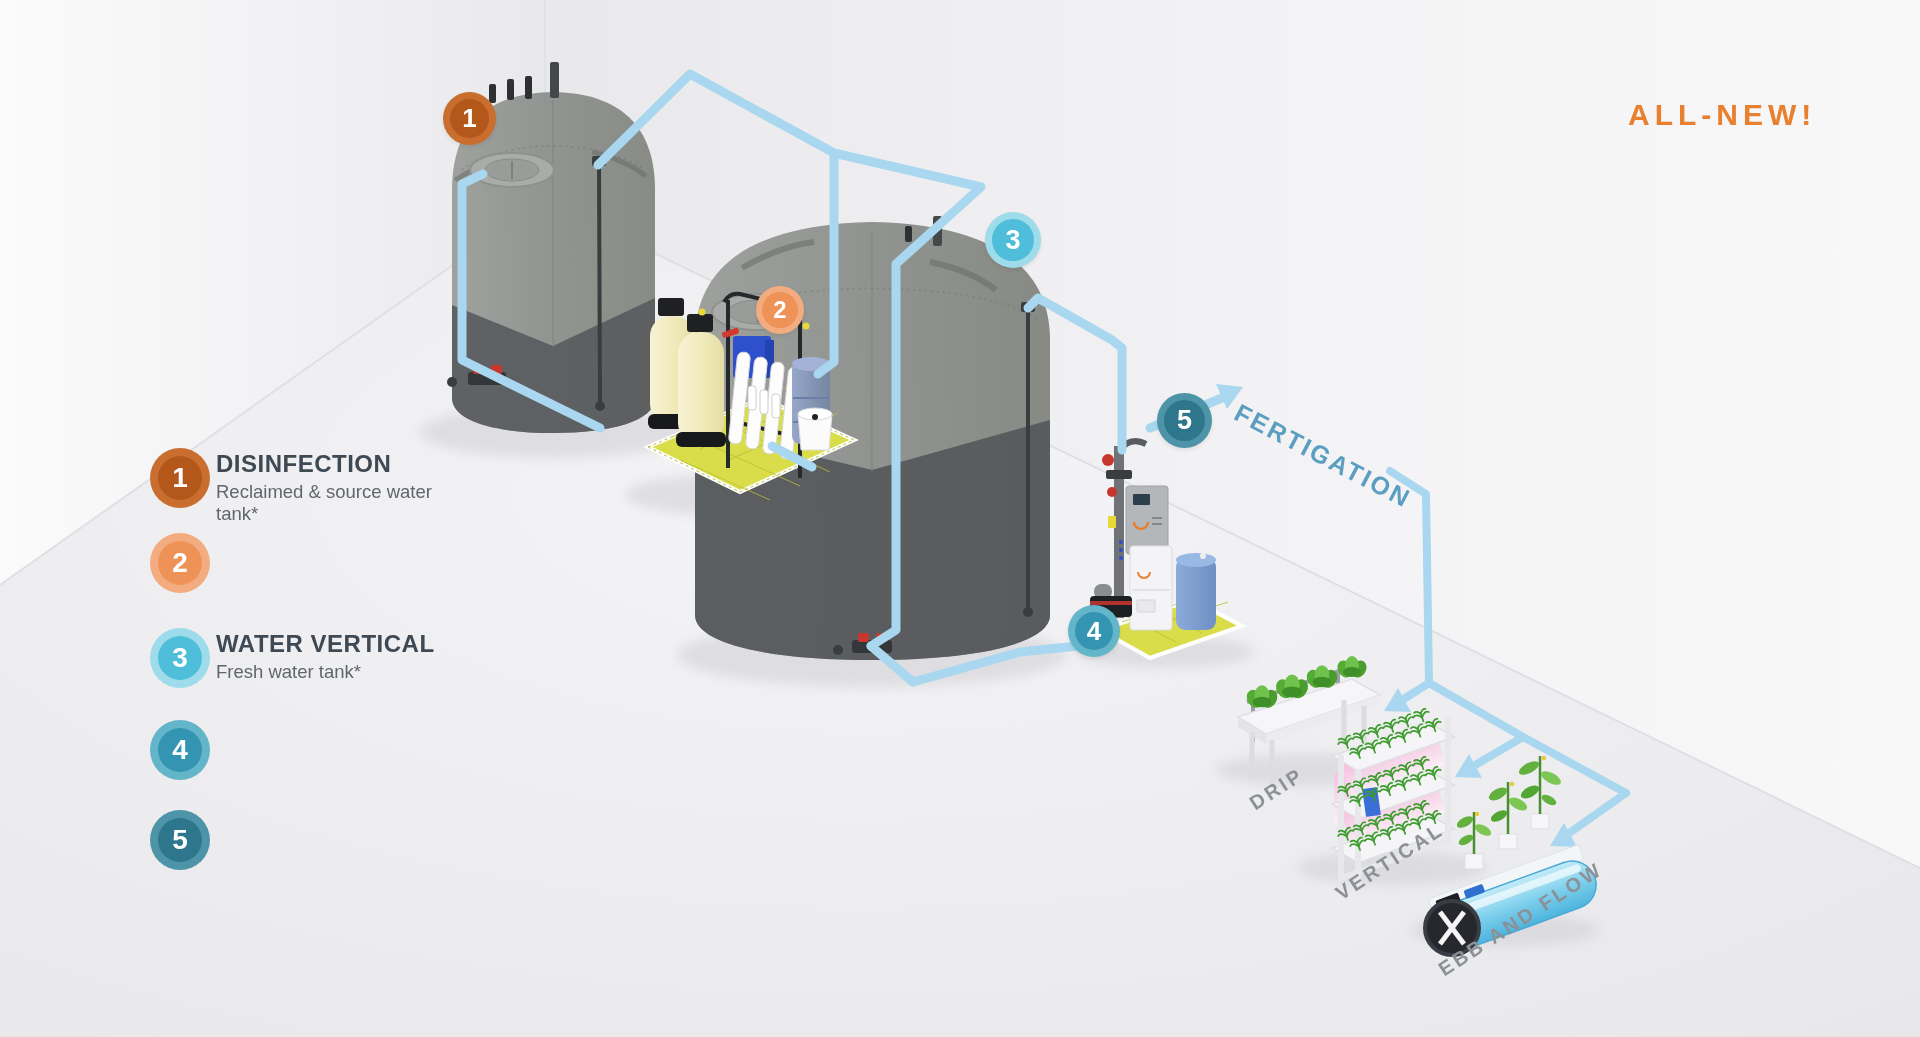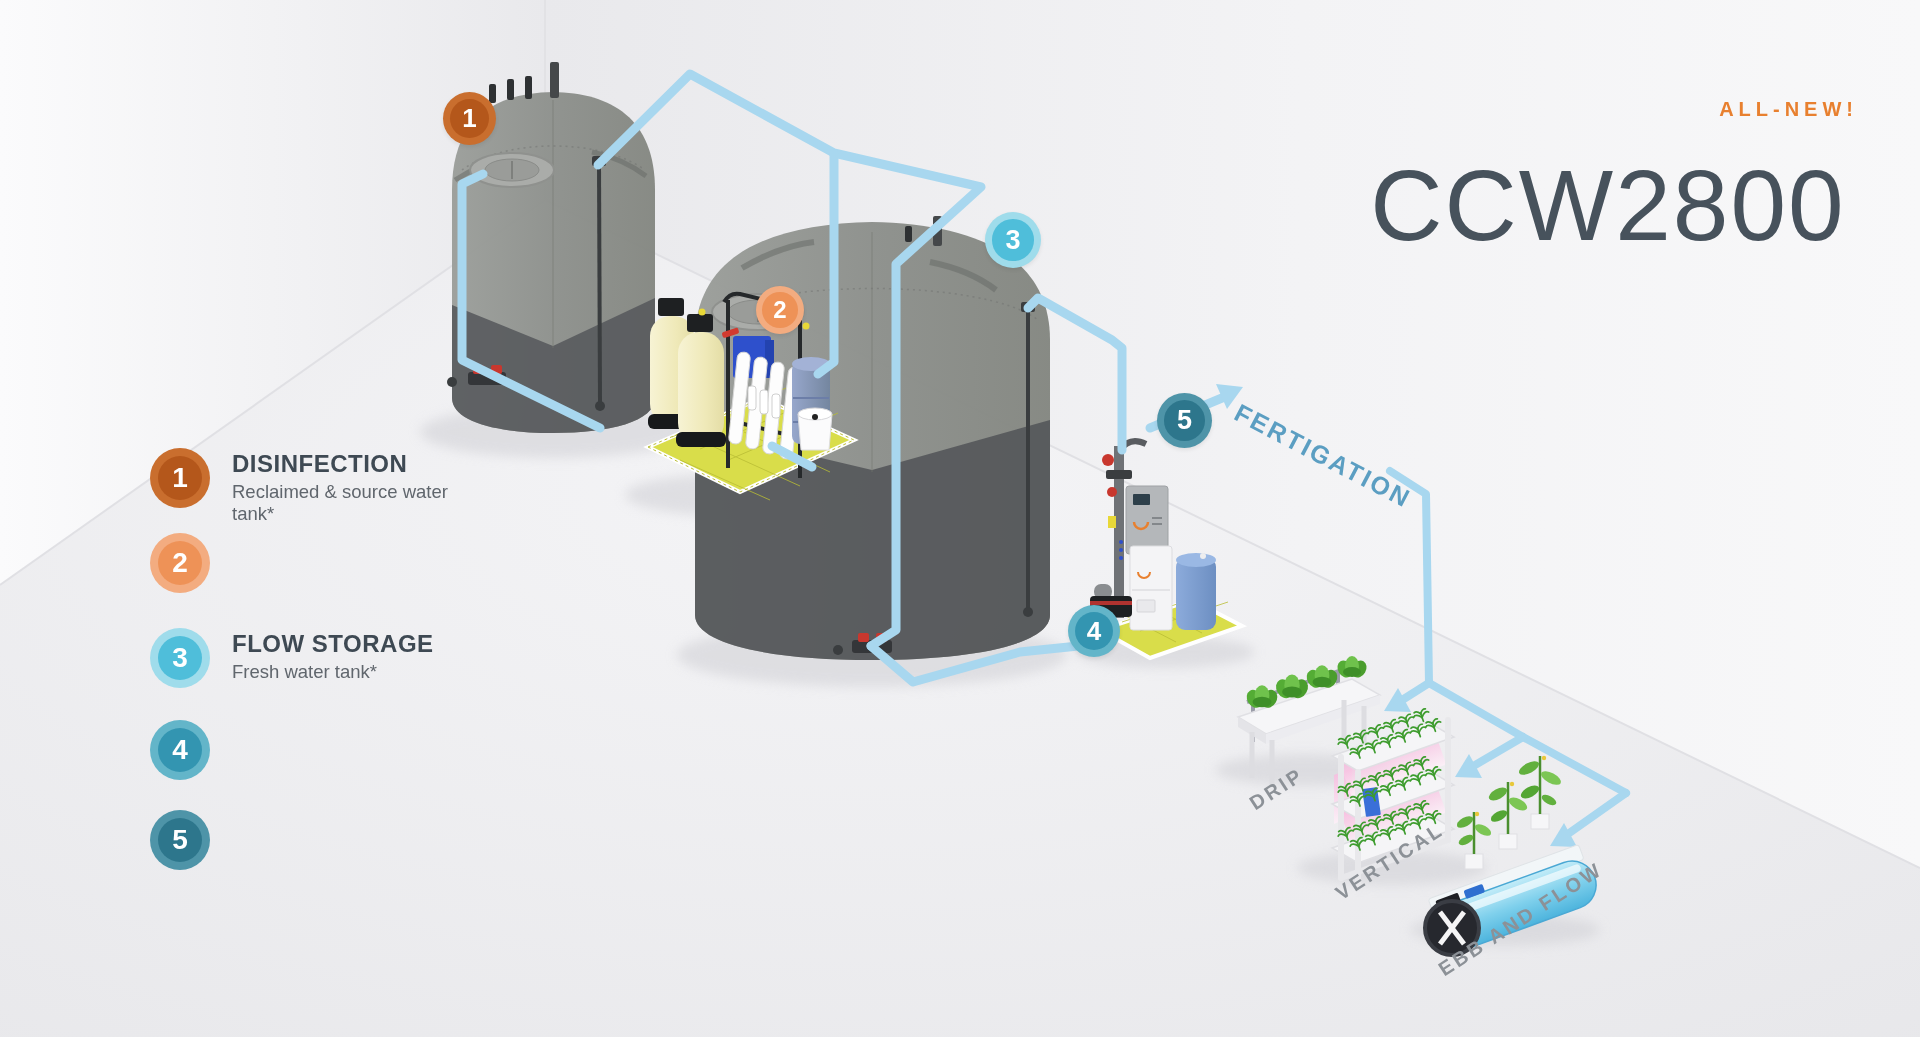--- a/index.html
+++ b/index.html
@@ -1,28 +1,28 @@
 <!DOCTYPE html>
 <html style="--accent_orange: #E8802F; --title_slate: #47525C; --legend_title: #3E4953; --legend_desc: #60666D; --pipe_blue: #A8D7EF; --fertigation_blue: #5B9EC2; --grow_label_gray: #8C9197; --step1_ring: #C96E2E; --step1_core: #B4571B; --step2_ring: #F3AC80; --step2_core: #EE9257; --step3_ring: #9FDCEB; --step3_core: #4FBEDA; --step4_ring: #63B5C9; --step4_core: #3395B1; --step5_ring: #4E94A8; --step5_core: #2D768C;"><head>
 <meta charset="utf-8">
 <style>
   html,body{margin:0;padding:0;background:#dfe0e2;font-family:"Liberation Sans",sans-serif;}
   .stage{position:relative;width:1920px;height:1037px;overflow:hidden;background:#f1f1f3;}
   .scene{position:absolute;left:0;top:0;z-index:1;}
 
   
-  .eyebrow{position:absolute;left:1628px;top:98px;width:230px;text-align:right;z-index:5;
-    font-weight:bold;font-size:20px;letter-spacing:5px;color:var(--accent_orange);}
+  .eyebrow{position:absolute;left:1628px;top:98px;width:230px;text-align:left;z-index:5;
+    font-weight:bold;font-size:30px;letter-spacing:5px;color:var(--accent_orange);}
   .model{position:absolute;left:1338px;top:148px;width:540px;text-align:center;z-index:5;
     font-size:100px;font-weight:400;letter-spacing:2px;color:var(--title_slate);}
 
   
   .legend{position:absolute;left:150px;top:448px;width:420px;z-index:5;}
   .legend-row{position:absolute;left:0;display:flex;align-items:flex-start;}
-  .legend-row .legend-text{margin-left:22px;padding-top:2px;}
+  .legend-row .legend-text{margin-left:6px;padding-top:2px;}
   .legend-title{font-weight:bold;font-size:24px;letter-spacing:0.5px;color:var(--legend_title);}
   .legend-desc{font-size:18.5px;line-height:1.18;color:var(--legend_desc);max-width:218px;margin-top:3px;}
 
   
   .badge{position:relative;border-radius:50%;display:flex;align-items:center;justify-content:center;flex:none;}
   .badge .core{position:absolute;inset:13%;border-radius:50%;}
   .badge .num{position:relative;z-index:2;color:#fff;font-weight:bold;}
   .legend .badge{width:60px;height:60px;}
   .legend .badge .num{font-size:28px;}
   .diagram-badge{position:absolute;z-index:4;box-shadow:0 2px 4px rgba(0,0,0,0.08);}
@@ -439,21 +439,20 @@
   <span class="core"></span>
   <span class="num" style="font-size:27px;">5</span>
 </div>
 
 <div class="flow-label fertigation">FERTIGATION</div>
 <div class="flow-label grow-label lbl-drip">DRIP</div>
 <div class="flow-label grow-label lbl-vertical">VERTICAL</div>
 <div class="flow-label grow-label lbl-ebb">EBB AND FLOW</div>
 
 <div class="eyebrow">ALL-NEW!</div>
-<div class="model">CCW2800</div>
 
 <div class="legend">
 
   <div class="legend-row" style="top:0px;">
     <div class="badge s1">
       <span class="core"></span>
       <span class="num">1</span>
     </div>
     <div class="legend-text">
       <div class="legend-title">DISINFECTION</div>
@@ -467,21 +466,21 @@
       <span class="num">2</span>
     </div>
   </div>
 
   <div class="legend-row" style="top:180px;">
     <div class="badge s3">
       <span class="core"></span>
       <span class="num">3</span>
     </div>
     <div class="legend-text">
-      <div class="legend-title">FLOW STORAGE</div>
+      <div class="legend-title">WATER VERTICAL</div>
       <div class="legend-desc">Fresh water tank*</div>
     </div>
   </div>
 
   <div class="legend-row" style="top:272px;">
     <div class="badge s4">
       <span class="core"></span>
       <span class="num">4</span>
     </div>
   </div>

